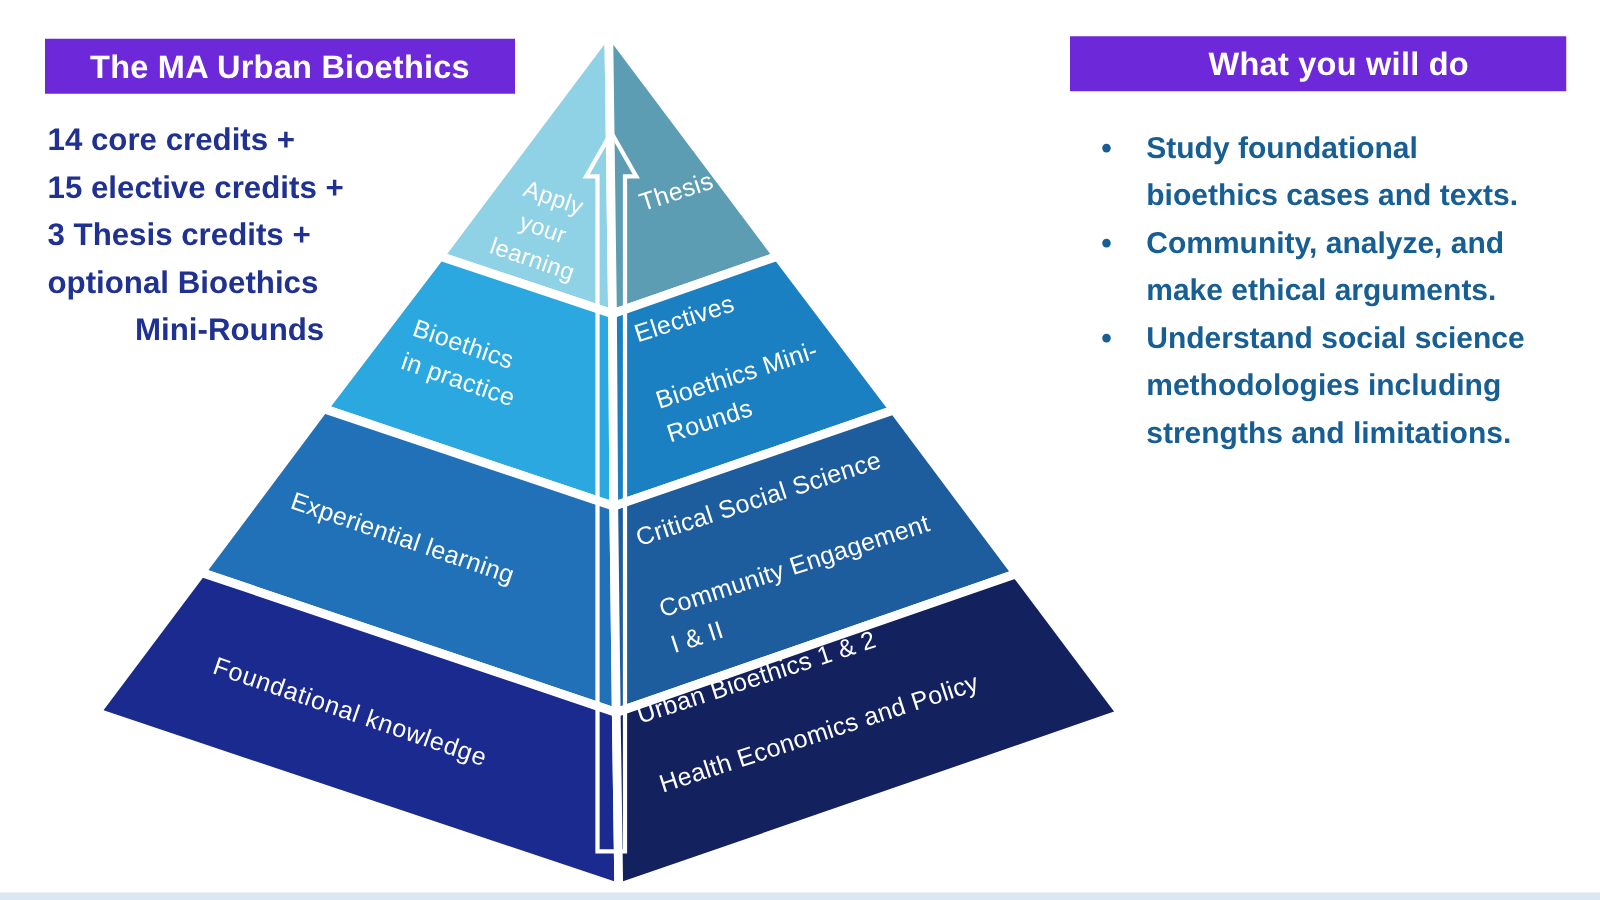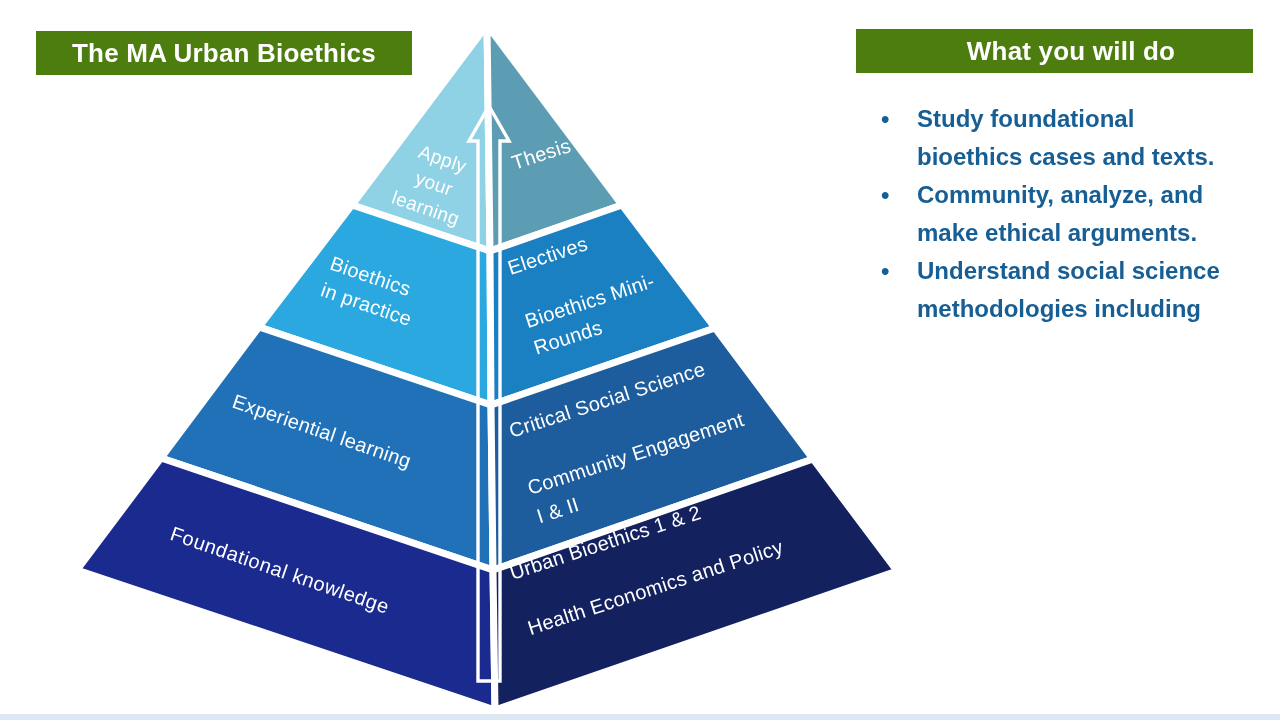--- a/index.html
+++ b/index.html
@@ -4,21 +4,21 @@
 <style>
   html,body{margin:0;padding:0;background:#ffffff;}
   .stage{
     position:relative;width:1280px;height:720px;overflow:hidden;background:#ffffff;
     font-family:"Liberation Sans",sans-serif;
   }
   .stage svg{position:absolute;left:0;top:0;}
   
   .hdr{
     position:absolute;display:flex;align-items:center;justify-content:center;
-    background:#4d7c0f;color:#ffffff;font-weight:bold;font-size:26px;letter-spacing:.2px;
+    background:#6d28d9;color:#ffffff;font-weight:bold;font-size:26px;letter-spacing:.2px;
   }
   .hdr-left{left:36px;top:31px;width:376px;height:44px;}
   .hdr-right{left:856px;top:29px;width:364px;height:44px;padding-left:33px;}
   
   .credits{
     position:absolute;left:38px;top:93px;width:360px;
     color:#1F3191;font-weight:bold;font-size:25px;line-height:38px;white-space:nowrap;
   }
   .credits .indent{margin-left:70px;}
   
@@ -73,33 +73,41 @@
       <polygon points="161,458 77,570 495,710 493,570" fill="#1A2A8F"></polygon>
       <polygon points="493,570 495,710 897,571 813,459" fill="#13215F"></polygon>
     </g>
 
     <path d="M 489 106 L 509 141 L 500 141 L 500 681 L 478 681 L 478 141 L 469 141 Z" fill="none" stroke="#FFFFFF" stroke-width="3.4" stroke-linejoin="miter"></path>
   </svg>
 
   <div class="hdr hdr-left">The MA Urban Bioethics</div>
   <div class="hdr hdr-right">What you will do</div>
 
+  <div class="credits">
+    <div>14 core credits +</div>
+    <div>15 elective credits +</div>
+    <div>3 Thesis credits +</div>
+    <div>optional Bioethics</div>
+    <div class="indent">Mini-Rounds</div>
+  </div>
 
   <ul class="bullets">
     <li>
       <span class="bline">Study foundational</span>
       <span class="bline">bioethics cases and texts.</span>
     </li>
     <li>
       <span class="bline">Community, analyze, and</span>
       <span class="bline">make ethical arguments.</span>
     </li>
     <li>
       <span class="bline">Understand social science</span>
       <span class="bline">methodologies including</span>
+      <span class="bline">strengths and limitations.</span>
     </li>
   </ul>
 
   <div class="tl tl-left t1l">
     <span class="tline">Apply</span>
     <span class="tline">your</span>
     <span class="tline">learning</span>
   </div>
   <div class="tl tl-right t1r">
     <span class="tline">Thesis</span>

